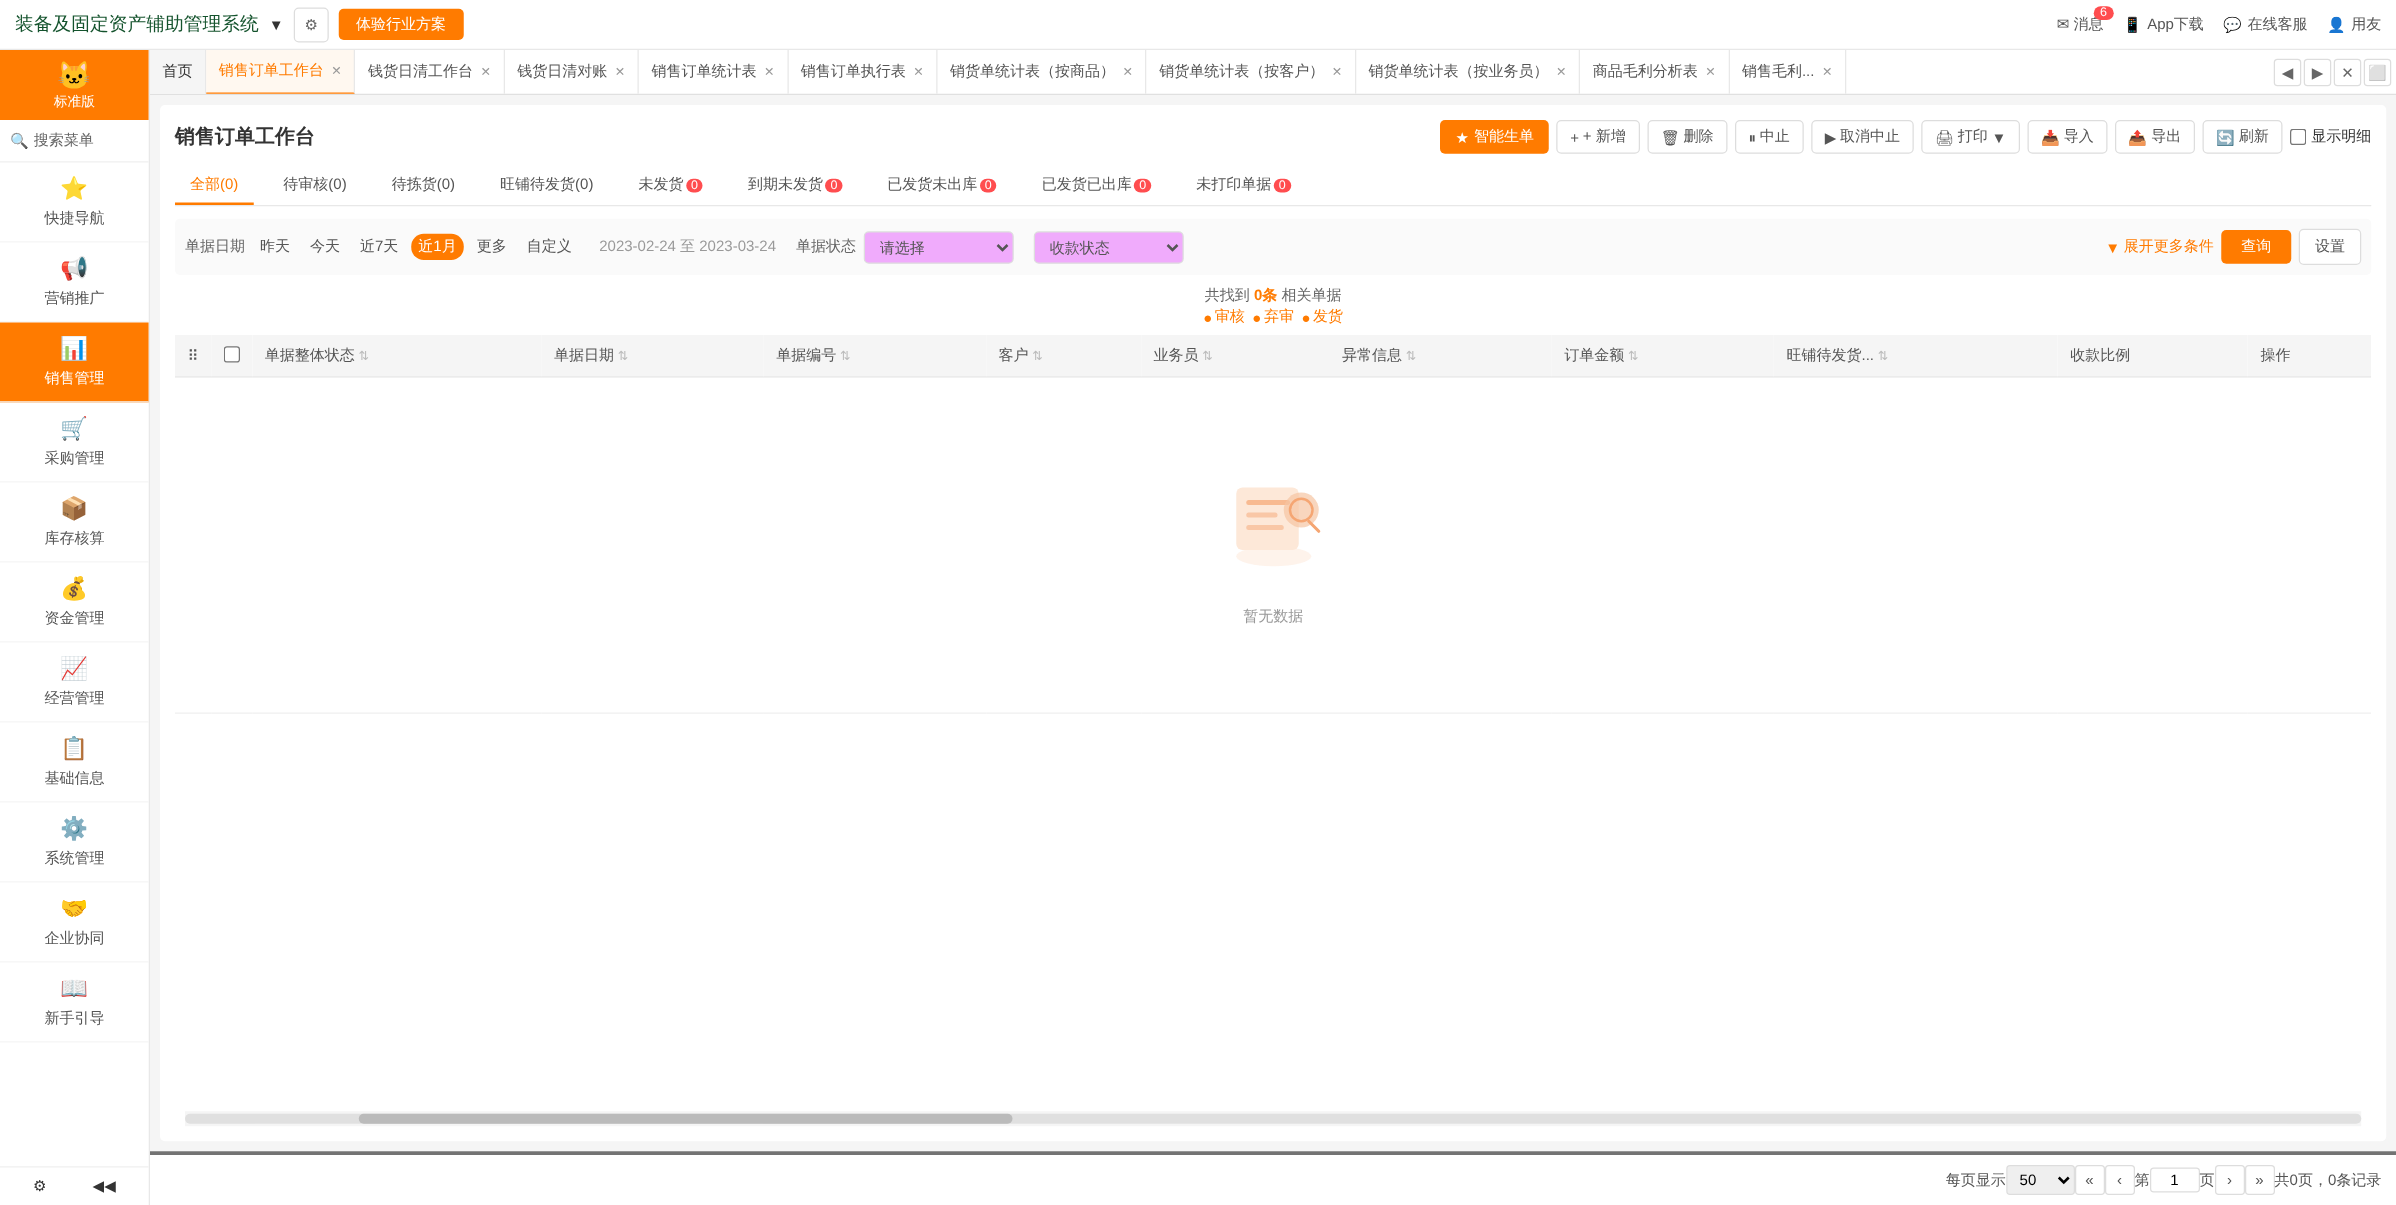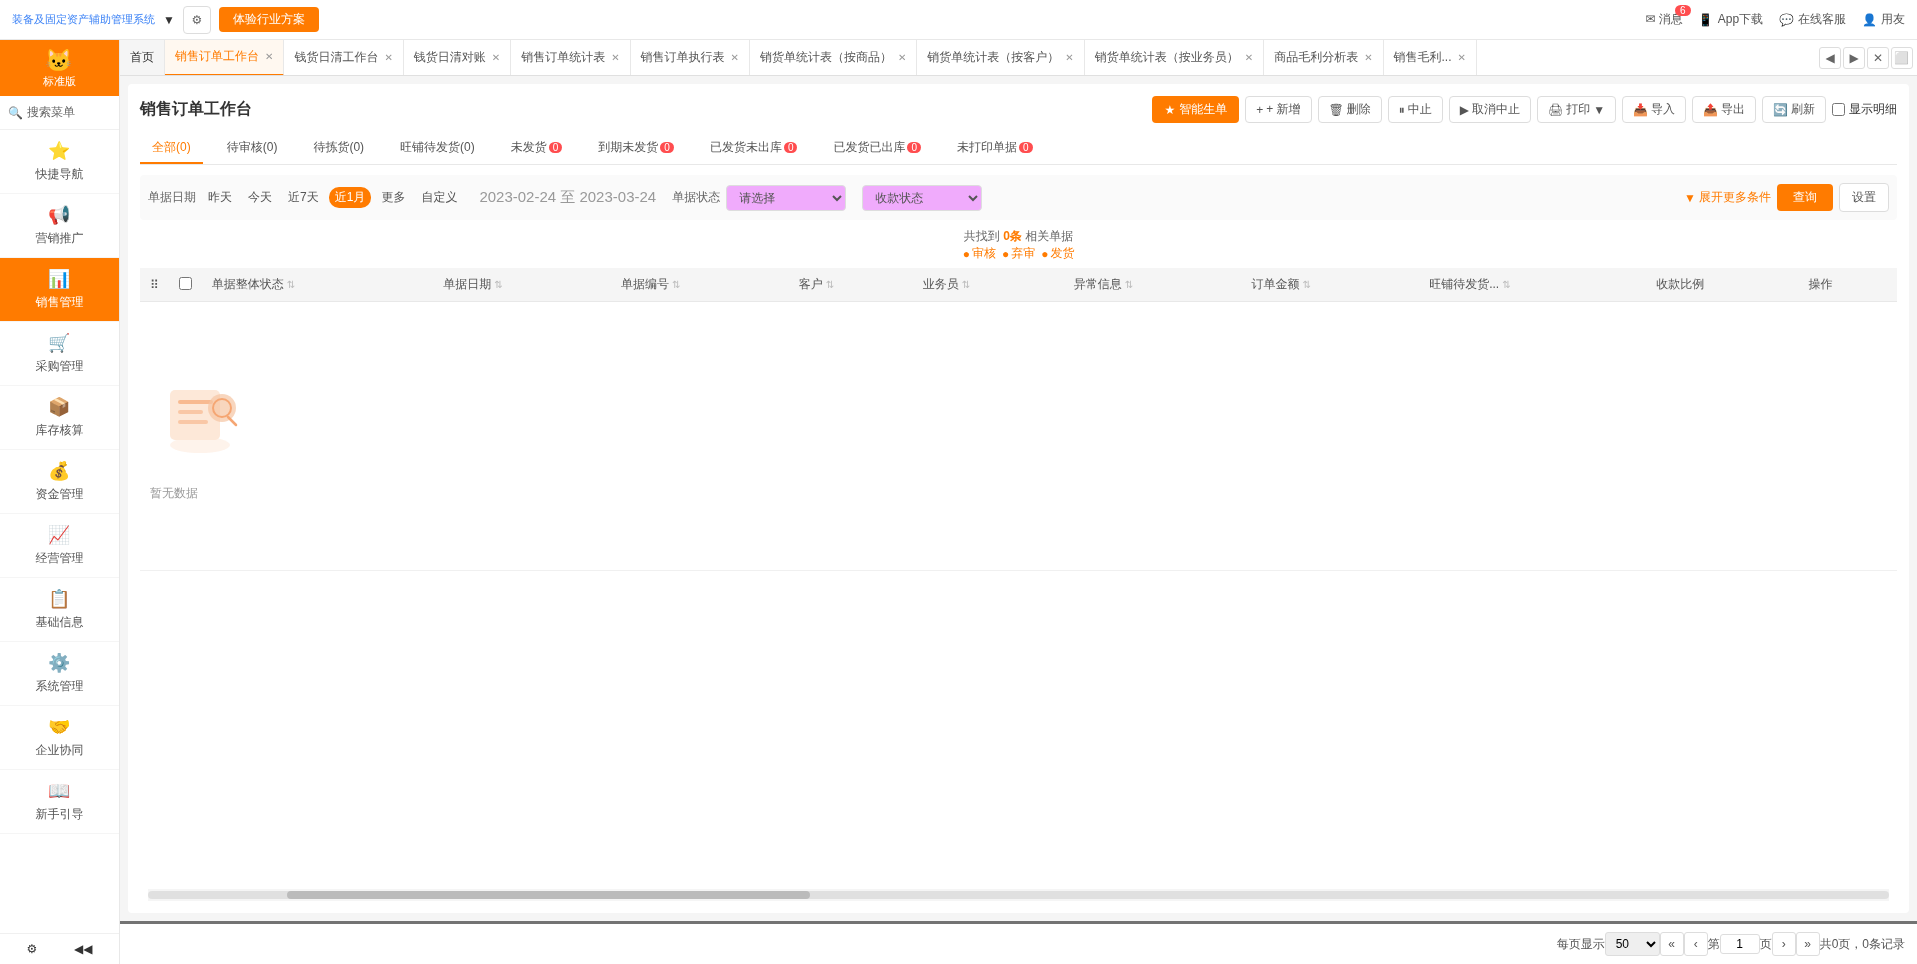--- a/index.html
+++ b/index.html
@@ -1,21 +1,21 @@
 <!DOCTYPE html>
 <html><head>
   <meta charset="utf-8">
   <style>
     * { box-sizing: border-box; margin: 0; padding: 0; }
     body { font-family: 'Microsoft YaHei', Arial, sans-serif; font-size: 12px; background: #f5f5f5; color: #333; overflow: hidden; height: 964px; display: flex; flex-direction: column; }
 
     
     .top-bar { height: 40px; background: #fff; display: flex; align-items: center; padding: 0 12px; border-bottom: 1px solid #e8e8e8; gap: 8px; flex-shrink: 0; }
     .top-bar-left { display: flex; align-items: center; gap: 8px; flex: 1; }
-    .system-title { color: #3b82f6; font-size: 11px; text-align: center; }
+    .system-title { color: #14532d; font-size: 15px; text-align: center; }
     .system-dropdown { display: flex; align-items: center; gap: 4px; cursor: pointer; }
     .gear-btn { width: 28px; height: 28px; border-radius: 4px; border: 1px solid #ddd; display: flex; align-items: center; justify-content: center; cursor: pointer; color: #666; }
     .industry-btn { background: #ff7b00; color: #fff; border: none; padding: 4px 14px; border-radius: 4px; cursor: pointer; font-size: 12px; }
     .top-bar-right { display: flex; align-items: center; gap: 16px; font-size: 12px; color: #555; }
     .badge-wrap { position: relative; cursor: pointer; }
     .badge { position: absolute; top: -6px; right: -8px; background: #ff4d4f; color: #fff; border-radius: 8px; font-size: 10px; padding: 0 4px; min-width: 16px; text-align: center; }
     .top-right-icon { display: flex; align-items: center; gap: 4px; cursor: pointer; }
 
     
     .main-layout { display: flex; flex: 1; overflow: hidden; }
@@ -59,41 +59,41 @@
     .sub-tab.active { color: #ff7b00; border-bottom: 2px solid #ff7b00; }
     .sub-tab .count-badge { background: #ff4d4f; color: #fff; border-radius: 8px; font-size: 10px; padding: 0 4px; margin-left: 2px; }
 
     
     .filter-row { display: flex; align-items: center; gap: 16px; margin-bottom: 8px; padding: 8px; background: #fafafa; border-radius: 4px; flex-wrap: wrap; }
     .filter-item { display: flex; align-items: center; gap: 6px; font-size: 12px; }
     .filter-label { color: #666; white-space: nowrap; }
     .filter-date-options { display: flex; gap: 4px; }
     .filter-date-btn { padding: 2px 6px; border-radius: 3px; cursor: pointer; color: #555; font-size: 12px; }
     .filter-date-btn.active { background: #ff7b00; color: #fff; border-radius: 10px; }
-    .filter-date-range { font-size: 15px; color: #999; }
+    .filter-date-range { font-size: 12px; color: #999; }
     .filter-select { border: 1px solid #ddd; padding: 4px 8px; border-radius: 4px; background: #f0abfc; color: #555; font-size: 12px; min-width: 120px; }
     .expand-btn { color: #ff7b00; cursor: pointer; font-size: 12px; display: flex; align-items: center; gap: 3px; margin-left: auto; }
 
     
     .result-bar { display: flex; align-items: center; justify-content: space-between; margin-bottom: 6px; font-size: 12px; color: #666; flex-direction: column; }
     .result-actions { display: flex; gap: 6px; }
     .result-action-btn { color: #ff7b00; cursor: pointer; font-size: 12px; display: flex; align-items: center; gap: 2px; }
     .result-highlight { color: #ff7b00; font-weight: bold; }
 
     
     .data-table { width: 100%; border-collapse: collapse; font-size: 12px; }
     .data-table th { background: #f5f5f5; padding: 8px 10px; text-align: left; border-bottom: 1px solid #e8e8e8; color: #555; font-weight: normal; white-space: nowrap; }
     .data-table td { padding: 8px 10px; border-bottom: 1px solid #f0f0f0; }
     .th-sort { display: flex; align-items: center; gap: 3px; }
     .sort-icon { color: #bbb; font-size: 10px; }
     .checkbox-col { width: 30px; }
     .drag-col { width: 24px; }
 
     
-    .empty-state { display: flex; flex-direction: column; justify-content: center; padding: 60px 0; color: #999; gap: 12px; }
+    .empty-state { display: flex; flex-direction: column; align-items: center; justify-content: center; padding: 60px 0; color: #999; gap: 12px; }
 
     
     .pagination-bar { display: flex; align-items: center; justify-content: flex-end; padding: 8px 12px; gap: 0; font-size: 12px; color: #555; border-top: 3px solid #737373; background: #fff; flex-shrink: 0; }
     .page-size-select { border: 1px solid #ddd; padding: 3px 6px; border-radius: 3px; font-size: 12px; }
     .page-btn { width: 24px; height: 24px; display: flex; align-items: center; justify-content: center; border: 1px solid #ddd; border-radius: 3px; cursor: pointer; color: #555; }
     .page-input { width: 40px; border: 1px solid #ddd; padding: 2px 4px; border-radius: 3px; text-align: center; font-size: 12px; }
     .scrollbar-area { height: 12px; background: #f5f5f5; position: relative; margin: 0 8px; }
     .scrollbar-track { height: 8px; background: #e0e0e0; border-radius: 4px; position: absolute; bottom: 2px; left: 0; right: 0; }
     .scrollbar-thumb { height: 8px; width: 30%; background: #bbb; border-radius: 4px; position: absolute; left: 8%; }
   </style>

